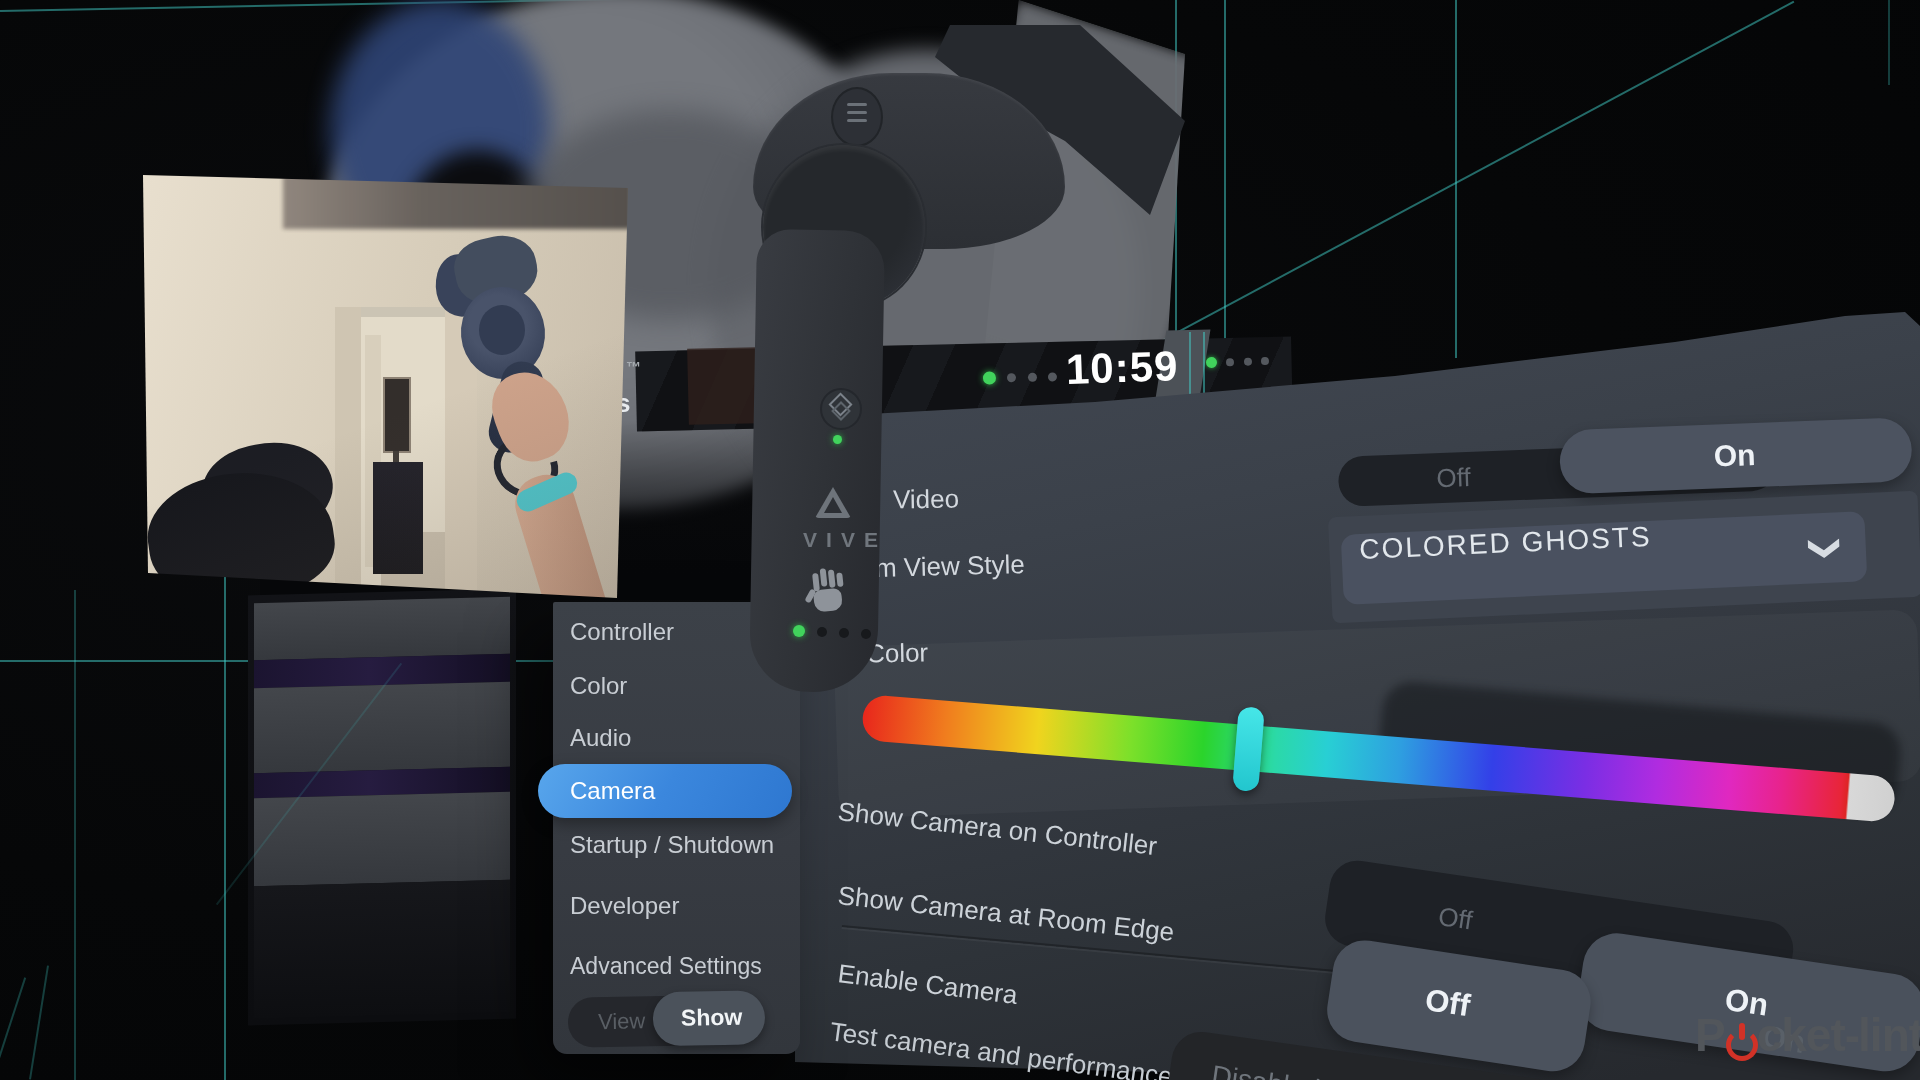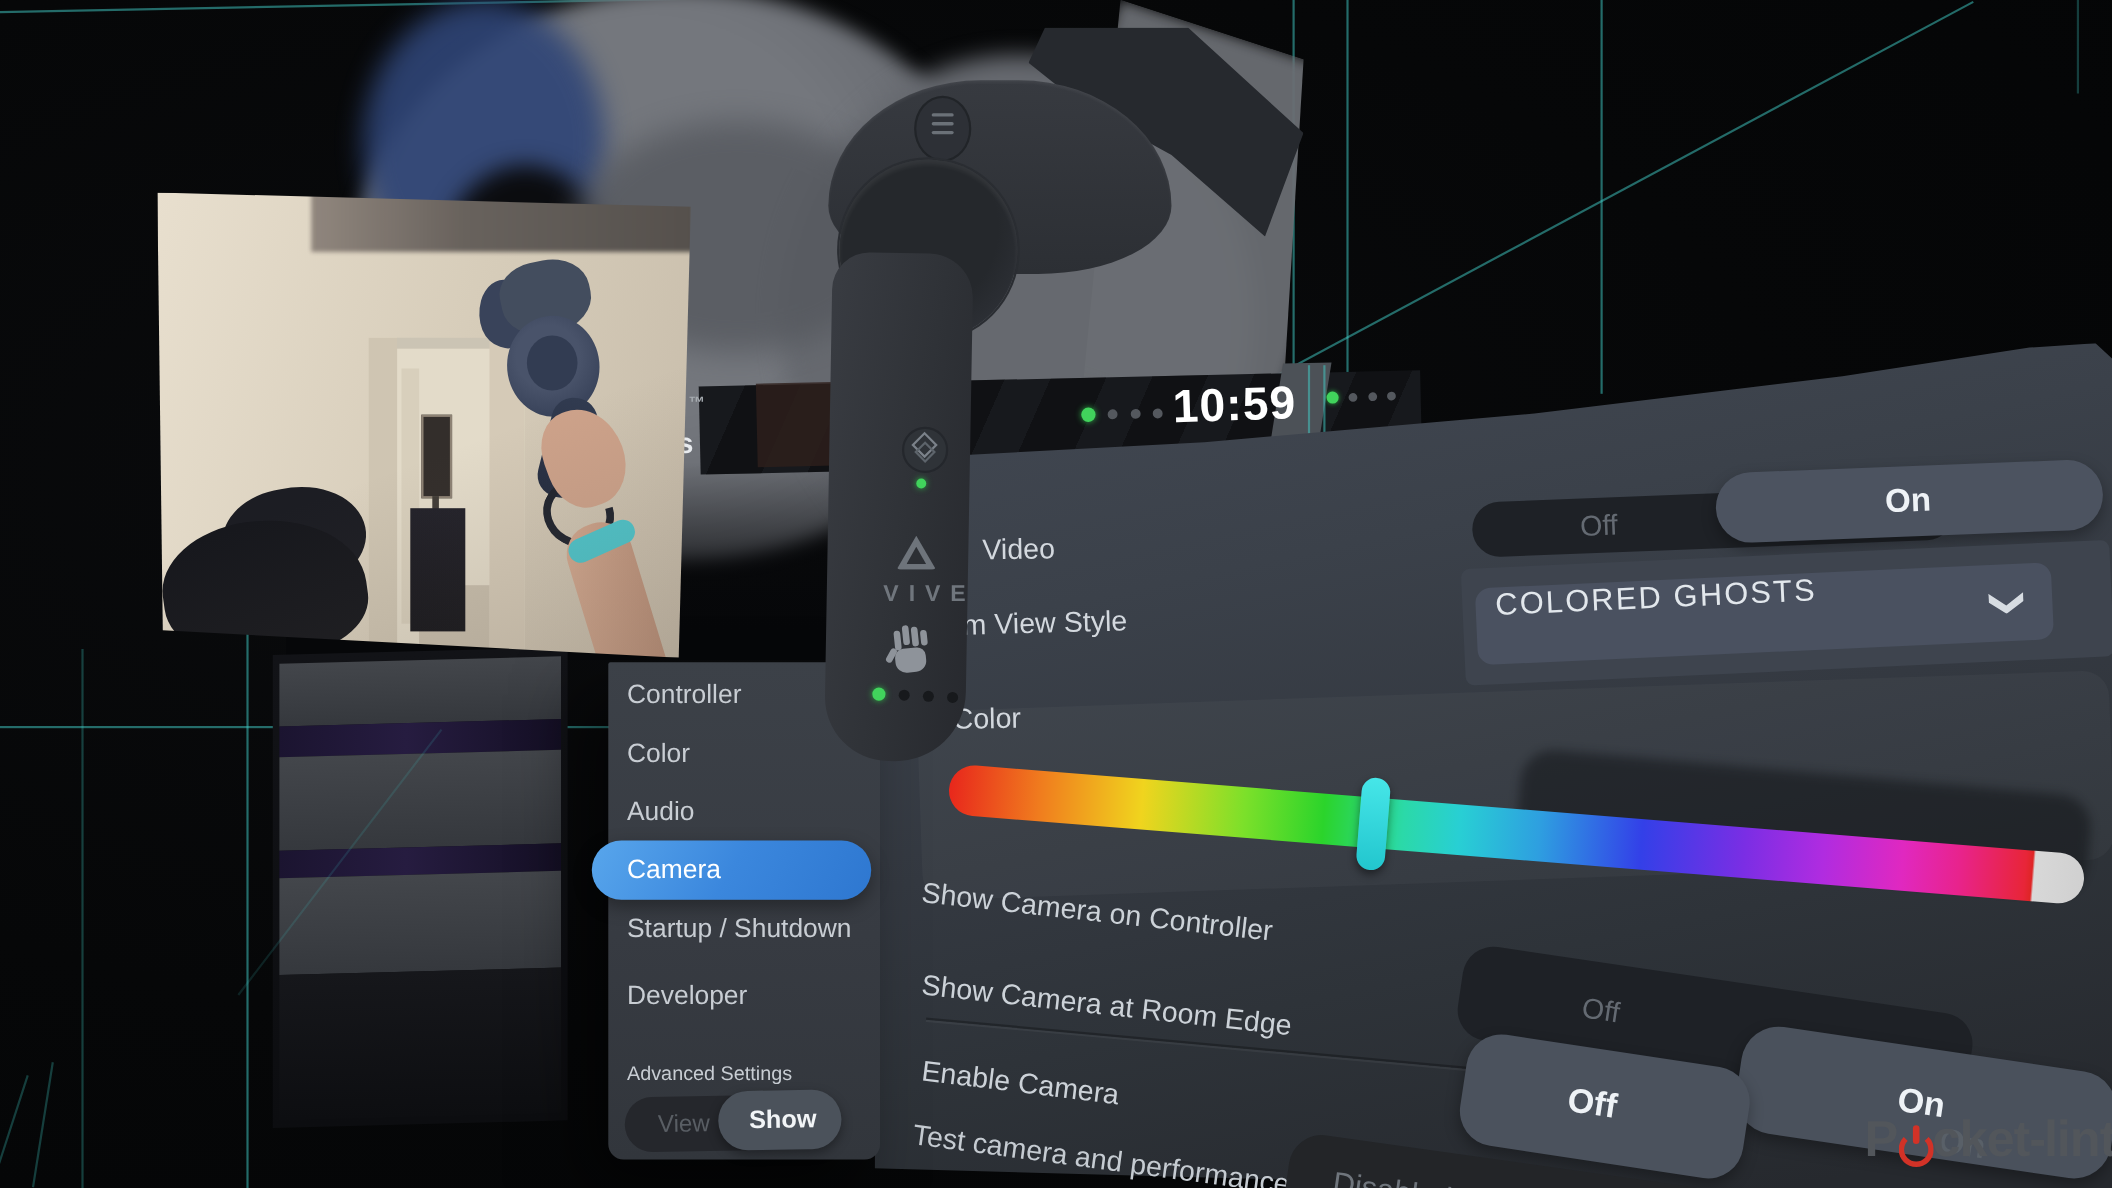--- a/index.html
+++ b/index.html
@@ -212,21 +212,21 @@
 
   <div id="sidebar">
     <div class="side-item" style="top:16px;">Controller</div>
     <div class="side-item" style="top:70px;">Color</div>
     <div class="side-item" style="top:122px;">Audio</div>
     <div id="camera-pill">
       <span>Camera</span>
     </div>
     <div class="side-item" style="top:229px;">Startup / Shutdown</div>
     <div class="side-item" style="top:290px;">Developer</div>
-    <div class="side-item" style="top:364px;font-size:18px;">Advanced Settings</div>
+    <div class="side-item" style="top:351px;font-size:23px;">Advanced Settings</div>
     <div class="abs" style="left:15px;top:394px;width:192px;height:50px;border-radius:25px;background:#25272c;transform:rotate(-1deg);">
       <span style="position:absolute;left:30px;top:12px;font-size:22px;color:#595e64;">View</span>
       <span style="position:absolute;left:85px;top:-4px;width:112px;height:54px;border-radius:27px;background:#4b525b;box-shadow:0 4px 10px rgba(0,0,0,0.35);"></span>
       <span style="position:absolute;left:113px;top:9px;font-size:23px;font-weight:bold;color:#f2f5f7;">Show</span>
     </div>
   </div>
 
   <div class="abs" style="left:626px;top:358px;font-size:15px;color:#a7acb1;font-weight:bold;">™</div>
   <div class="abs" style="left:616px;top:388px;font-size:26px;font-weight:bold;color:#e8ebee;">s</div>
 

